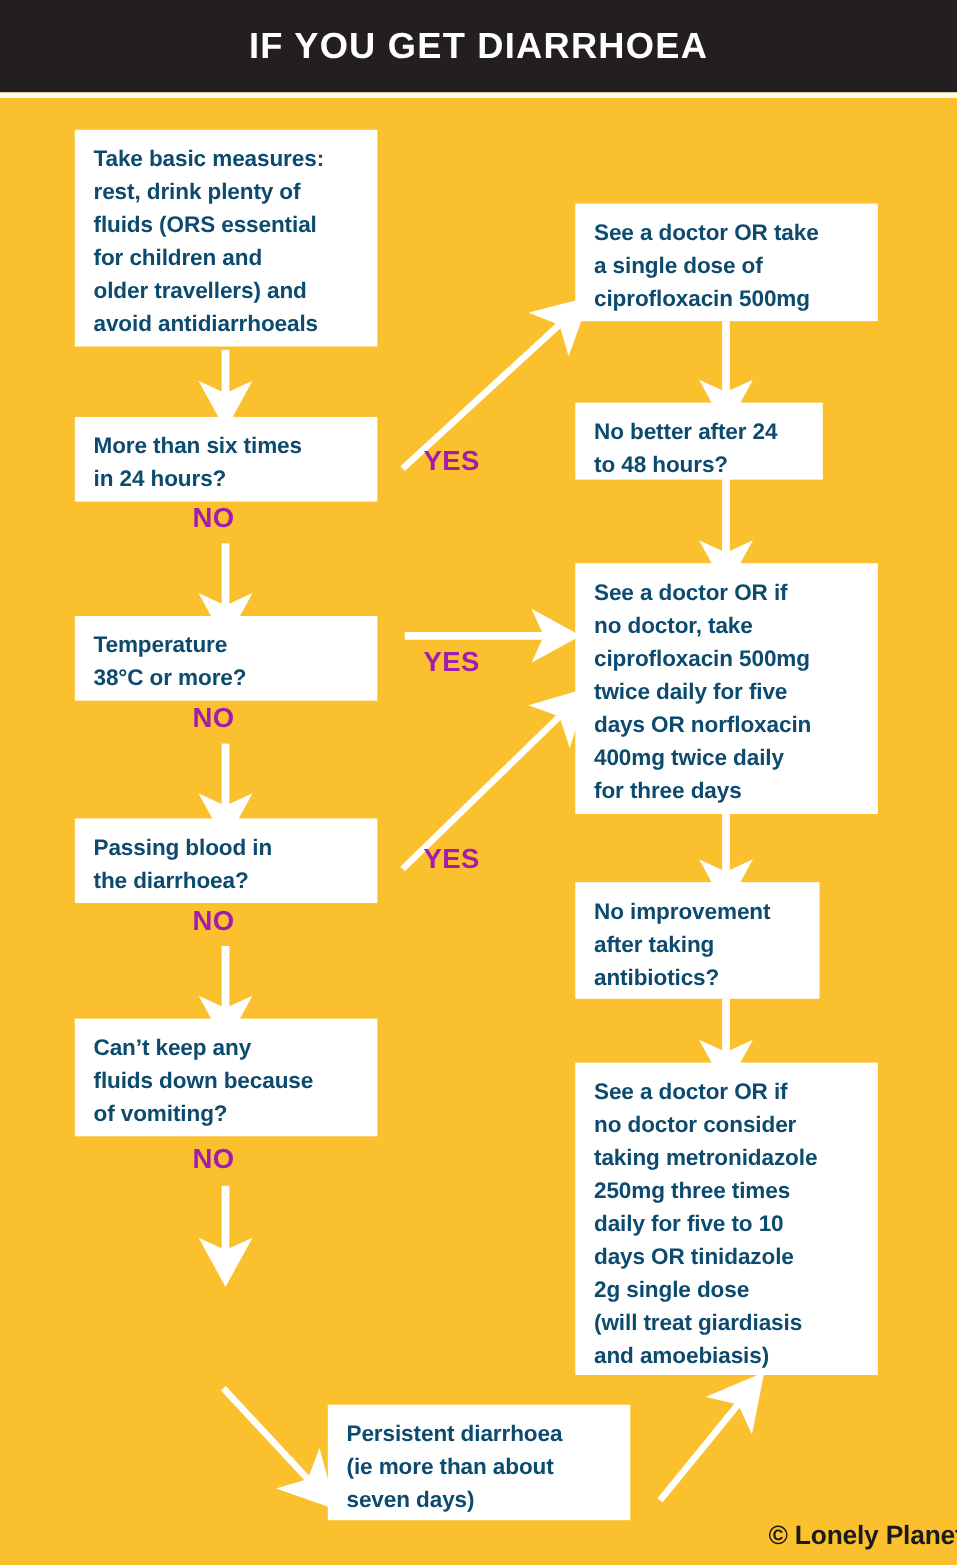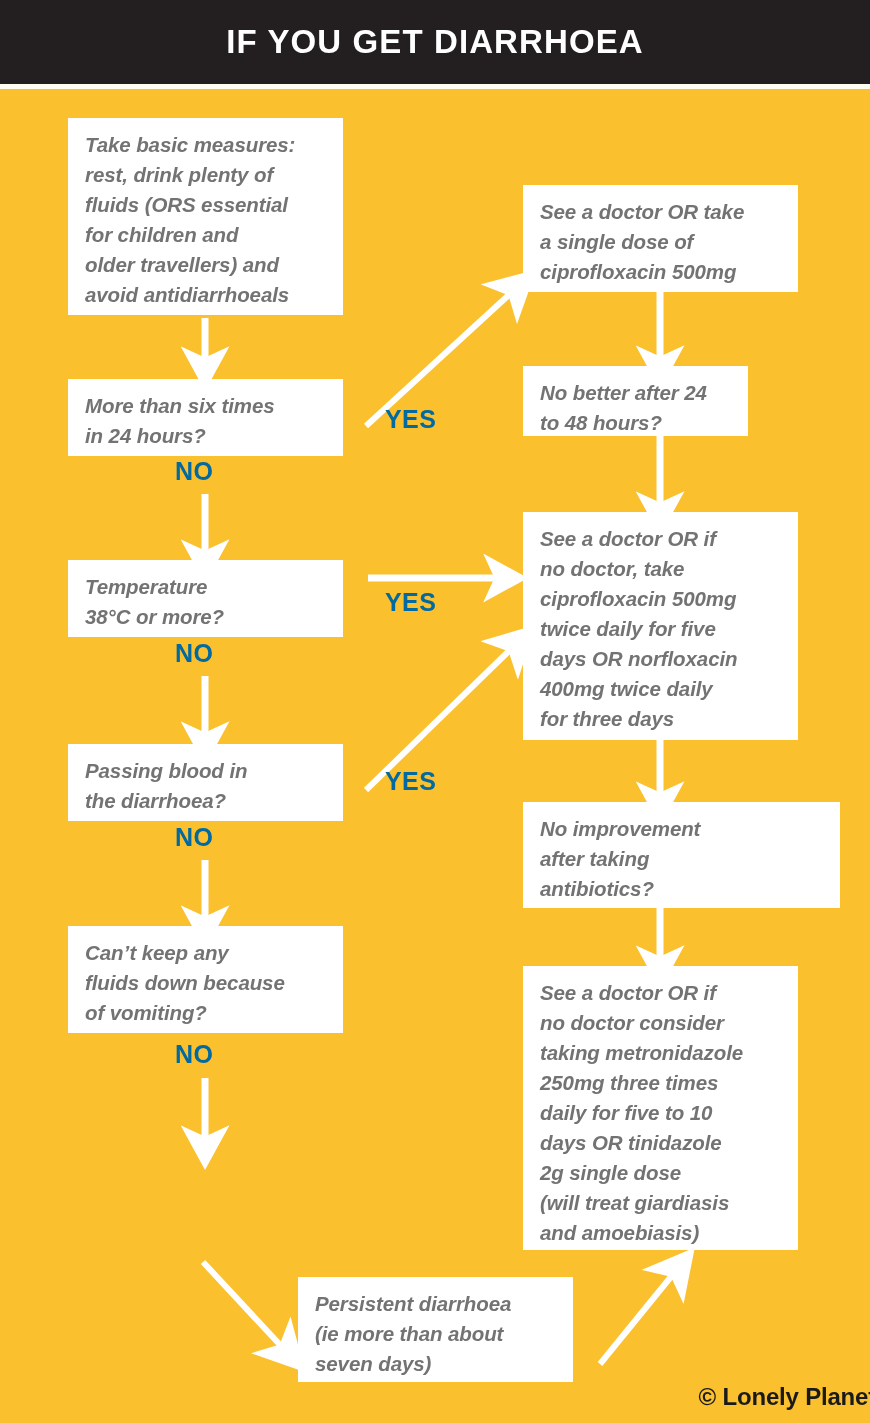--- a/index.html
+++ b/index.html
@@ -42,32 +42,31 @@
     width: 870px;
     height: 5px;
     background: #FFFDF2;
   }
   
   .node {
     position: absolute;
     background: #ffffff;
     box-sizing: border-box;
     padding: 12px 14px 12px 17px;
-    color: #737373;
+    color: #0c4a6e;
     font-size: 20.5px;
     font-weight: bold;
     line-height: 30px;
     white-space: pre-line;
     letter-spacing: -0.1px;
-    font-style: italic;
   }
   
   .edge-label {
     position: absolute;
-    color: #0369a1;
+    color: #a21caf;
     font-size: 25px;
     font-weight: bold;
     letter-spacing: 0.4px;
   }
   
   #arrow-layer {
     position: absolute;
     left: 0; top: 0;
     width: 870px;
     height: 1423px;
@@ -165,21 +164,21 @@
 to 48 hours?</div>
 
   <div class="node" style="left:523px; top:512px; width:275px; height:228px;">See a doctor OR if
 no doctor, take
 ciprofloxacin 500mg
 twice daily for five
 days OR norfloxacin
 400mg twice daily
 for three days</div>
 
-  <div class="node" style="left:523px; top:802px; width:317px; height:106px;">No improvement
+  <div class="node" style="left:523px; top:802px; width:222px; height:106px;">No improvement
 after taking
 antibiotics?</div>
 
   <div class="node" style="left:523px; top:966px; width:275px; height:284px;">See a doctor OR if
 no doctor consider
 taking metronidazole
 250mg three times
 daily for five to 10
 days OR tinidazole
 2g single dose

